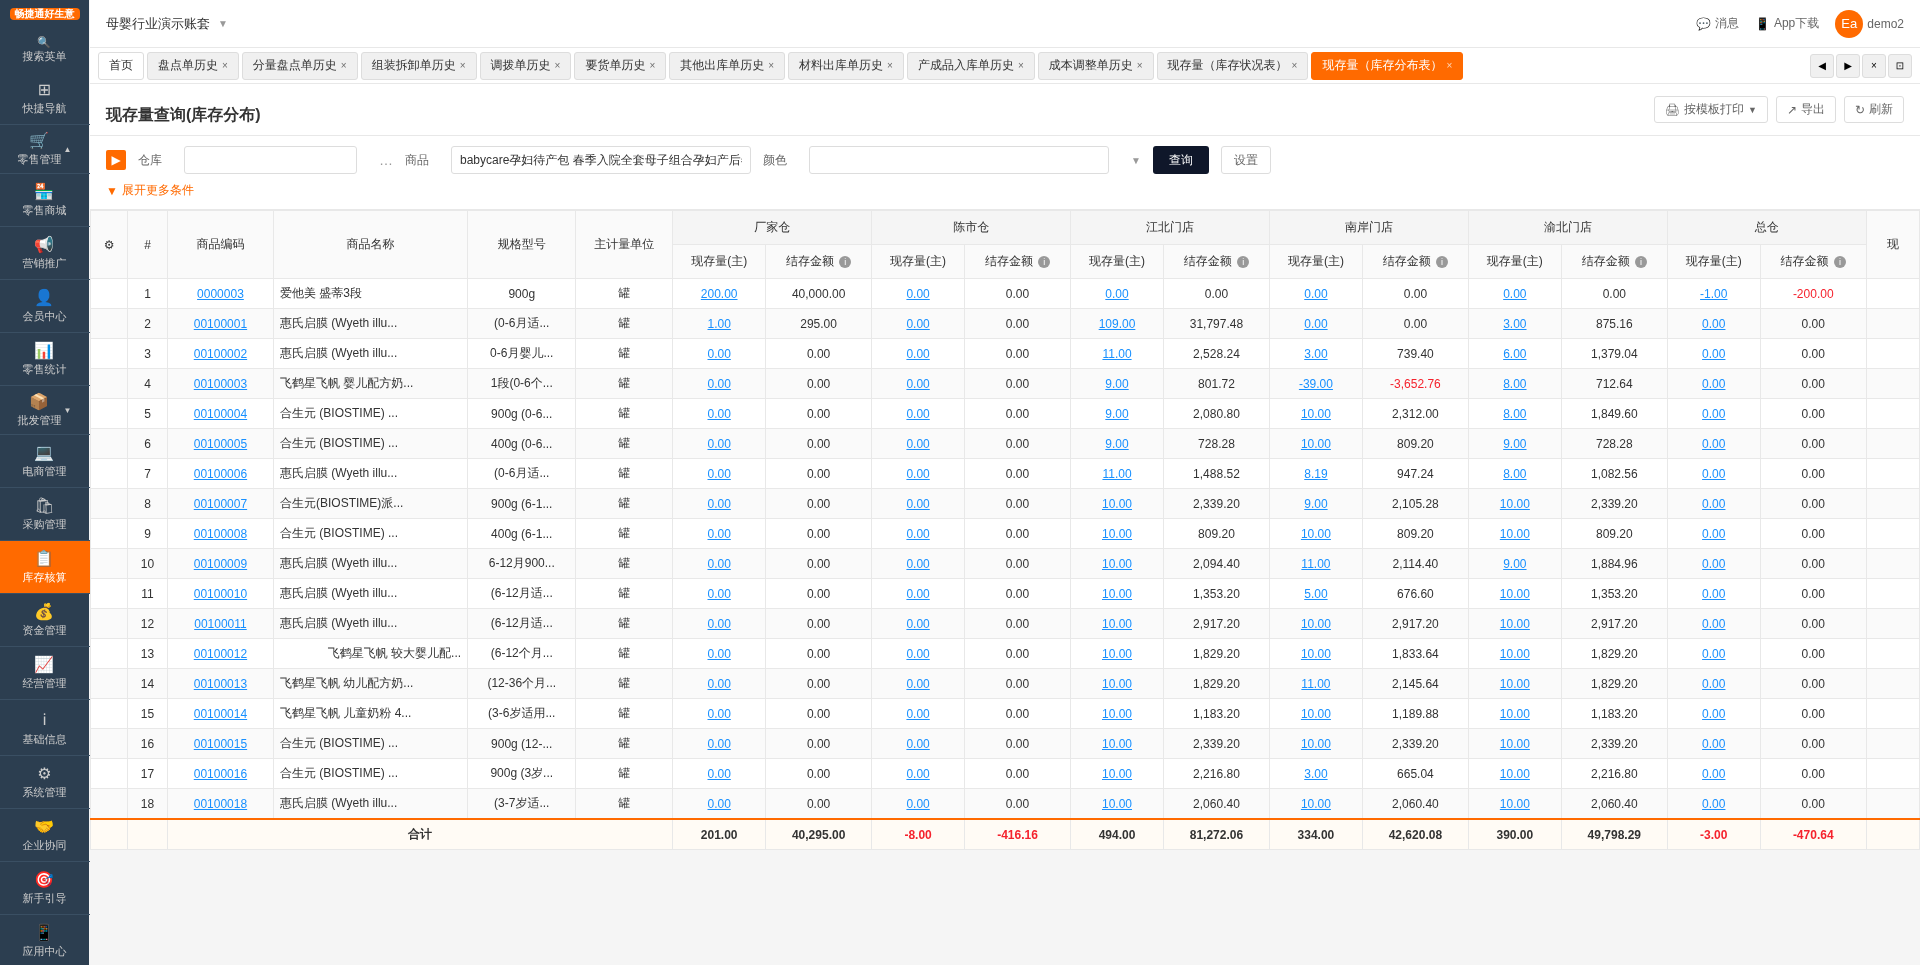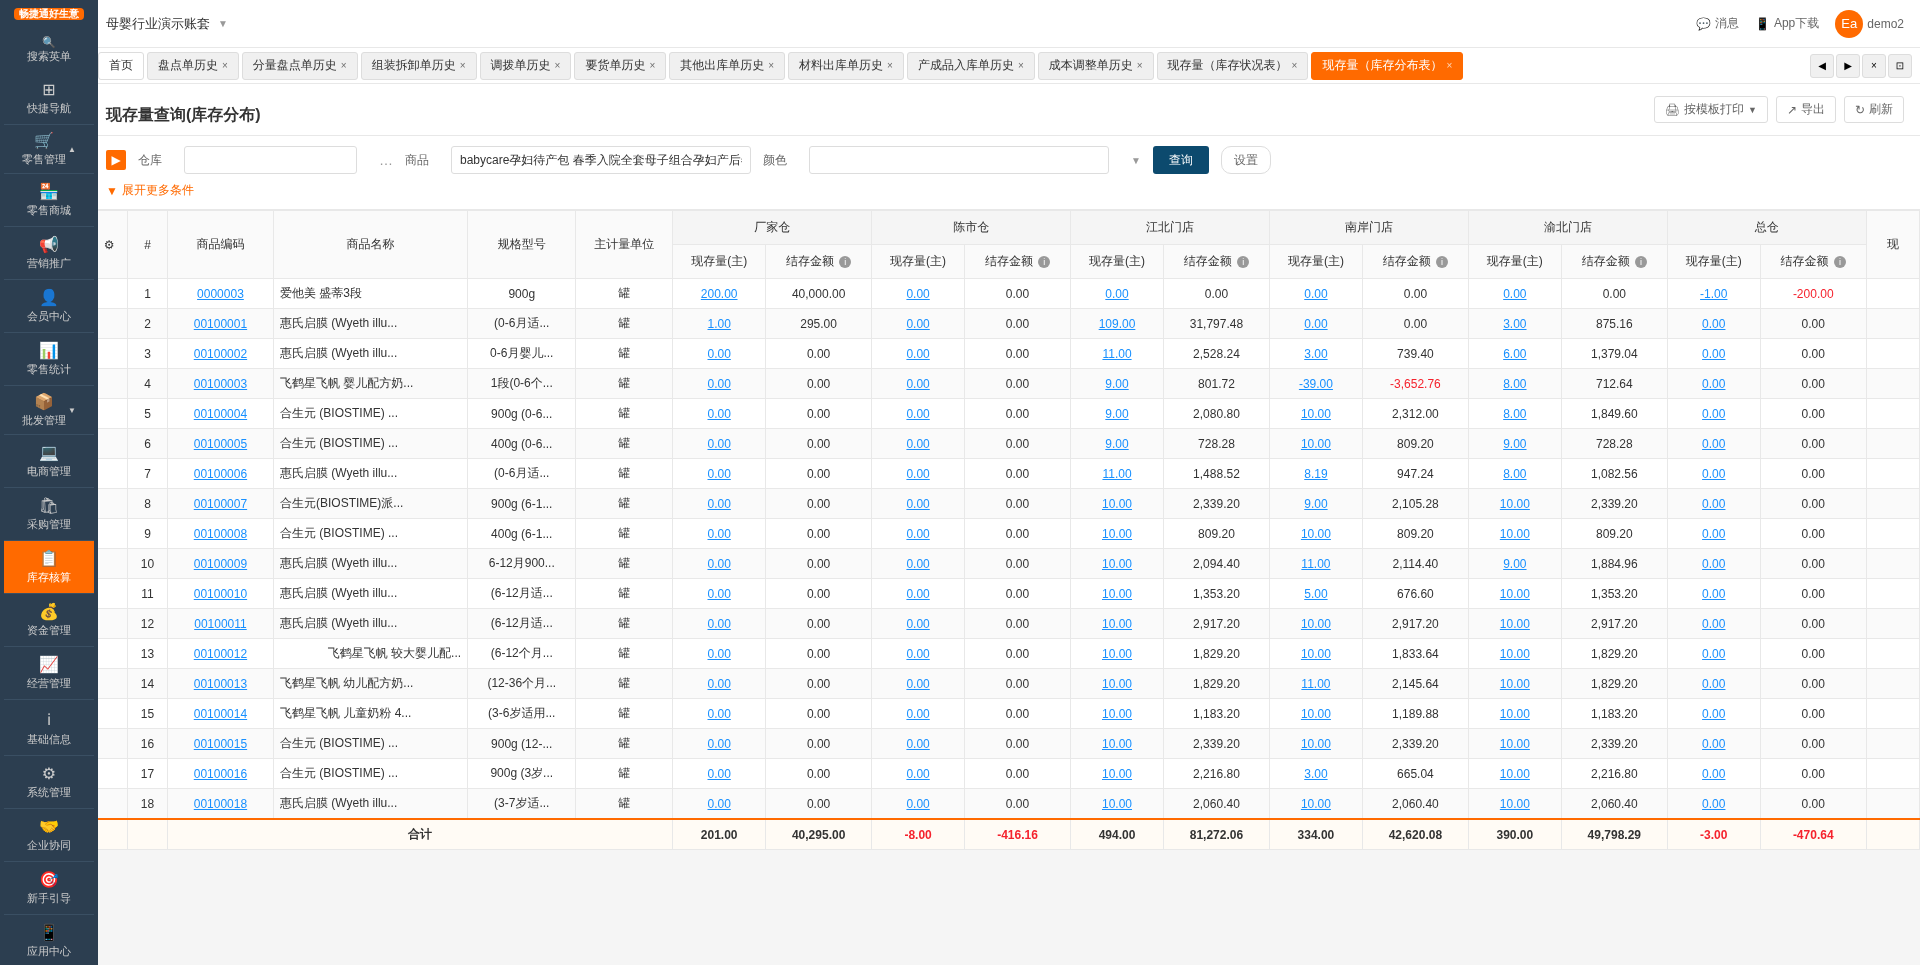--- a/index.html
+++ b/index.html
@@ -56,21 +56,21 @@
     .nav-tab .close-x { font-size: 10px; opacity: 0.7; }
     .nav-tab.active .close-x { color: #fff; }
     .nav-arrows { display: flex; gap: 2px; margin-left: auto; }
     .nav-arrow { width: 24px; height: 24px; background: #f0f0f0; border: 1px solid #ddd; border-radius: 3px; display: flex; align-items: center; justify-content: center; cursor: pointer; font-size: 10px; }
     
     
     .sidebar {
       position: fixed;
       top: 0;
       left: 0;
-      width: 98px;
+      width: 89px;
       height: 100vh;
       background: #2c3e50;
       z-index: 101;
       display: flex;
       flex-direction: column;
       align-items: center;
       padding-top: 8px;
     }
     .sidebar-logo {
       width: 70px;
@@ -170,34 +170,34 @@
       padding: 4px 8px;
       font-size: 12px;
       height: 28px;
       min-width: 120px;
       color: #333;
     }
     .filter-input-wide {
       min-width: 300px;
     }
     .btn-orange {
-      background: #0c4a6e;
+      background: #0f172a;
       color: #fff;
       border: none;
       border-radius: 3px;
       padding: 5px 16px;
       cursor: pointer;
       font-size: 12px;
       height: 28px;
     }
     .btn-white {
       background: #fff;
       color: #666;
       border: 1px solid #ddd;
-      border-radius: 10px;
+      border-radius: 3px;
       padding: 4px 12px;
       cursor: pointer;
       font-size: 12px;
       height: 28px;
     }
     .expand-btn {
       display: flex;
       align-items: center;
       gap: 4px;
       color: #ff6a00;

